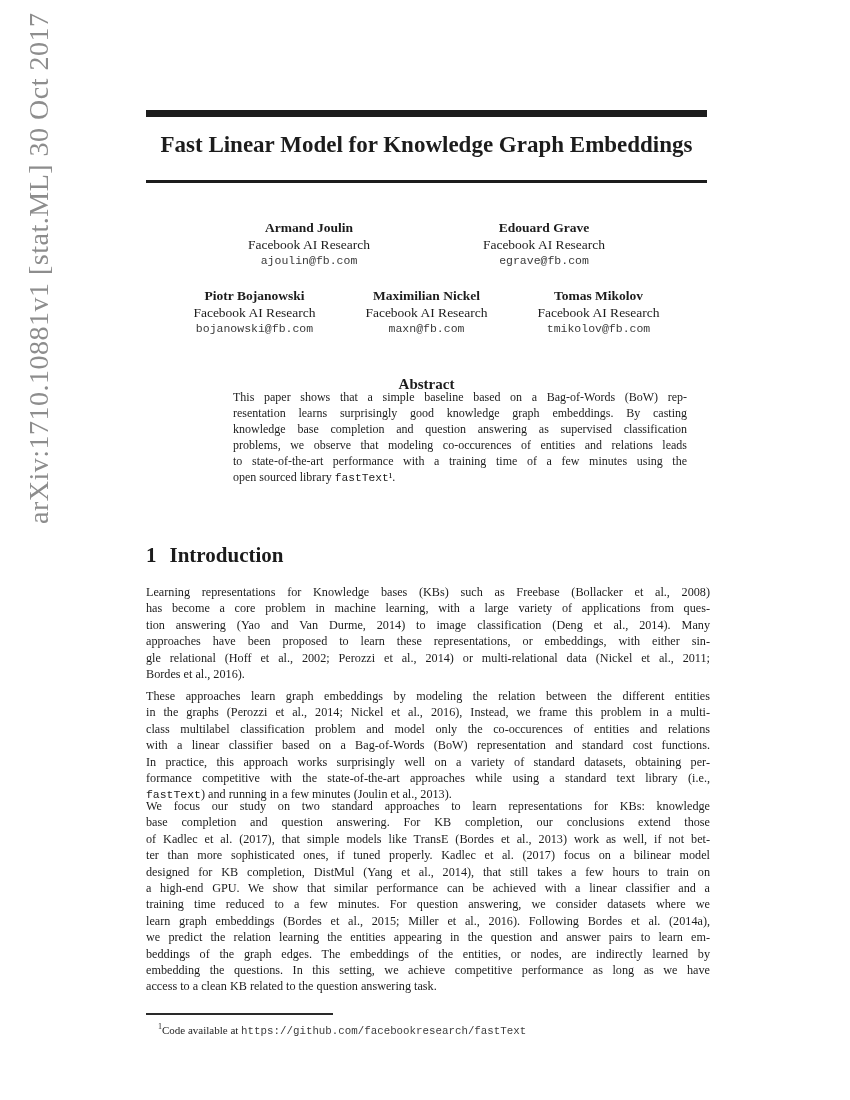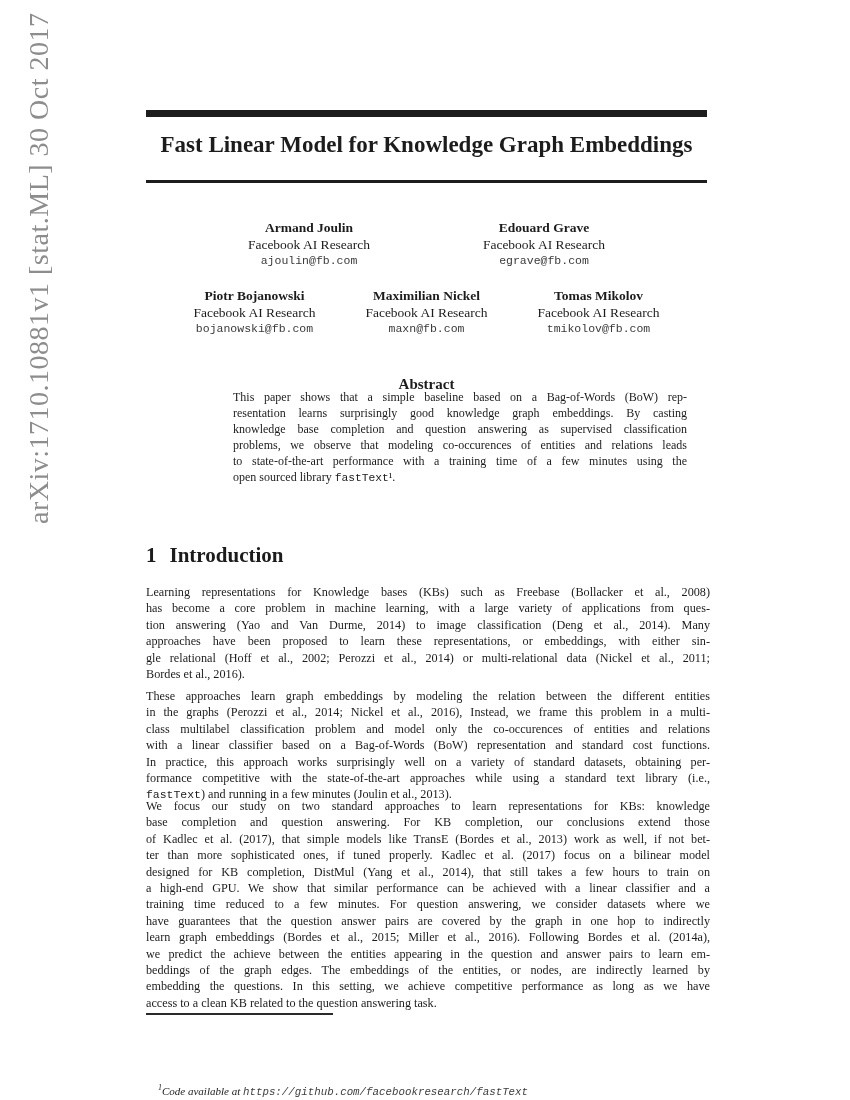--- a/index.html
+++ b/index.html
@@ -63,22 +63,22 @@
     text-align-last: justify;
     text-justify: inter-word;
     white-space: nowrap;
   }
   .jline.last { text-align: left; text-align-last: left; }
 
   .mono { font-family: "Liberation Mono", "DejaVu Sans Mono", monospace; font-size: 0.94em; }
 
   .footnote-rule { position: absolute; left: 146px; top: 1013px; width: 187px; height: 1.5px; background: #2a2a2a; }
   .footnote {
-    position: absolute; left: 146px; top: 1081px; width: 564px;
-    font-size: 11px; line-height: 14px; padding-left: 12px; box-sizing: border-box; font-style: italic;
+    position: absolute; left: 146px; top: 1020px; width: 564px;
+    font-size: 11px; line-height: 14px; padding-left: 12px; box-sizing: border-box;
   }
   .footnote sup { font-size: 8px; }
   .footnote .mono { font-size: 10.8px; color: #3d3d3d; }
 </style>
 </head>
 <body>
 
 <div class="page">
 
   <div class="watermark-anchor">
@@ -151,23 +151,22 @@
       <div class="jline last"><span></span><span class="mono">fastText</span><span>) and running in a few minutes (Joulin et al., 2013).</span></div>
     </div>
   <div class="para para-3">
       <div class="jline"><span>We focus our study on two standard approaches to learn representations for KBs: knowledge</span></div>
       <div class="jline"><span>base completion and question answering. For KB completion, our conclusions extend those</span></div>
       <div class="jline"><span>of Kadlec et al. (2017), that simple models like TransE (Bordes et al., 2013) work as well, if not bet-</span></div>
       <div class="jline"><span>ter than more sophisticated ones, if tuned properly. Kadlec et al. (2017) focus on a bilinear model</span></div>
       <div class="jline"><span>designed for KB completion, DistMul (Yang et al., 2014), that still takes a few hours to train on</span></div>
       <div class="jline"><span>a high-end GPU. We show that similar performance can be achieved with a linear classifier and a</span></div>
       <div class="jline"><span>training time reduced to a few minutes. For question answering, we consider datasets where we</span></div>
-      <div class="jline"><span>have guarantees that the question answer pairs are covered by the graph in one hop to indirectly</span></div>
       <div class="jline"><span>learn graph embeddings (Bordes et al., 2015; Miller et al., 2016). Following Bordes et al. (2014a),</span></div>
-      <div class="jline"><span>we predict the achieve between the entities appearing in the question and answer pairs to learn em-</span></div>
+      <div class="jline"><span>we predict the relation learning the entities appearing in the question and answer pairs to learn em-</span></div>
       <div class="jline"><span>beddings of the graph edges. The embeddings of the entities, or nodes, are indirectly learned by</span></div>
       <div class="jline"><span>embedding the questions. In this setting, we achieve competitive performance as long as we have</span></div>
       <div class="jline last"><span>access to a clean KB related to the question answering task.</span></div>
     </div>
 
   <div class="footnote-rule"></div>
   <div class="footnote">
     <sup>1</sup><span>Code available at </span><span class="mono">https://github.com/facebookresearch/fastText</span>
   </div>
 

